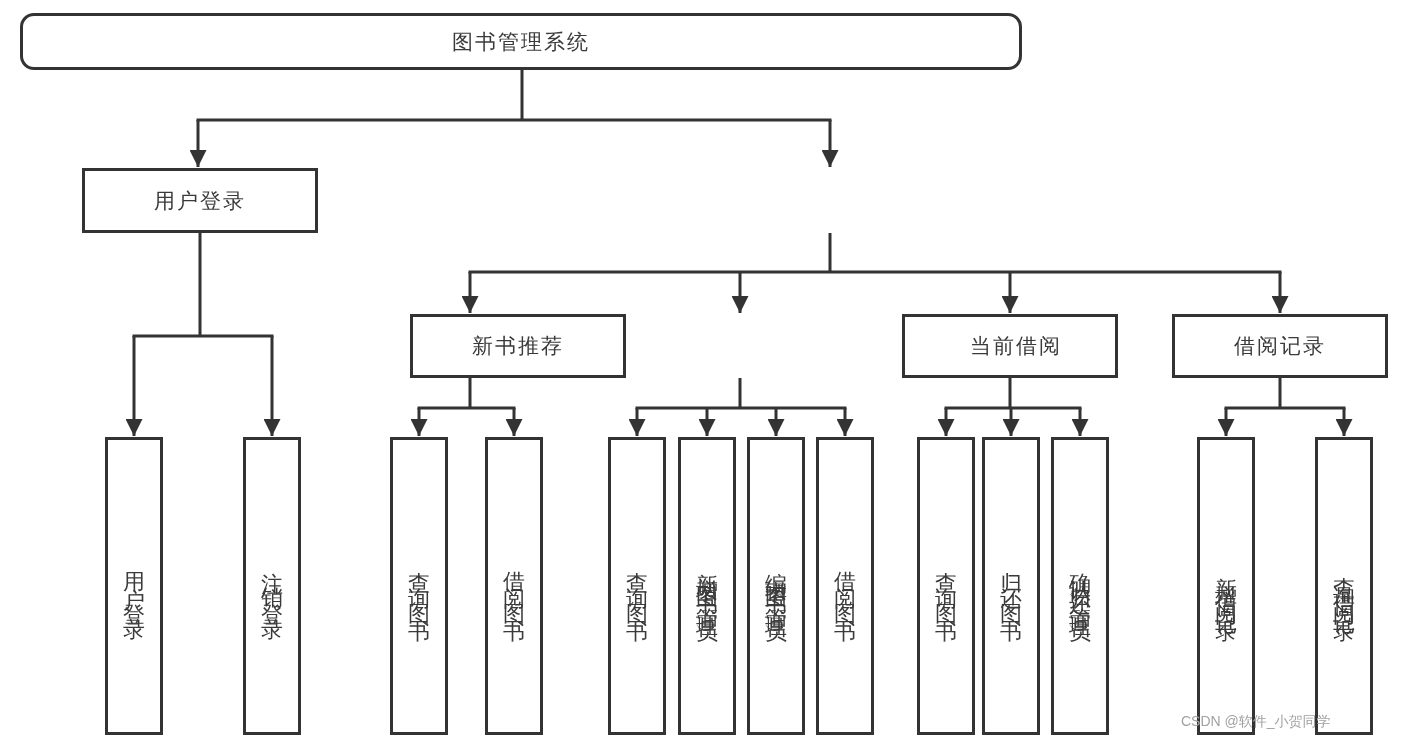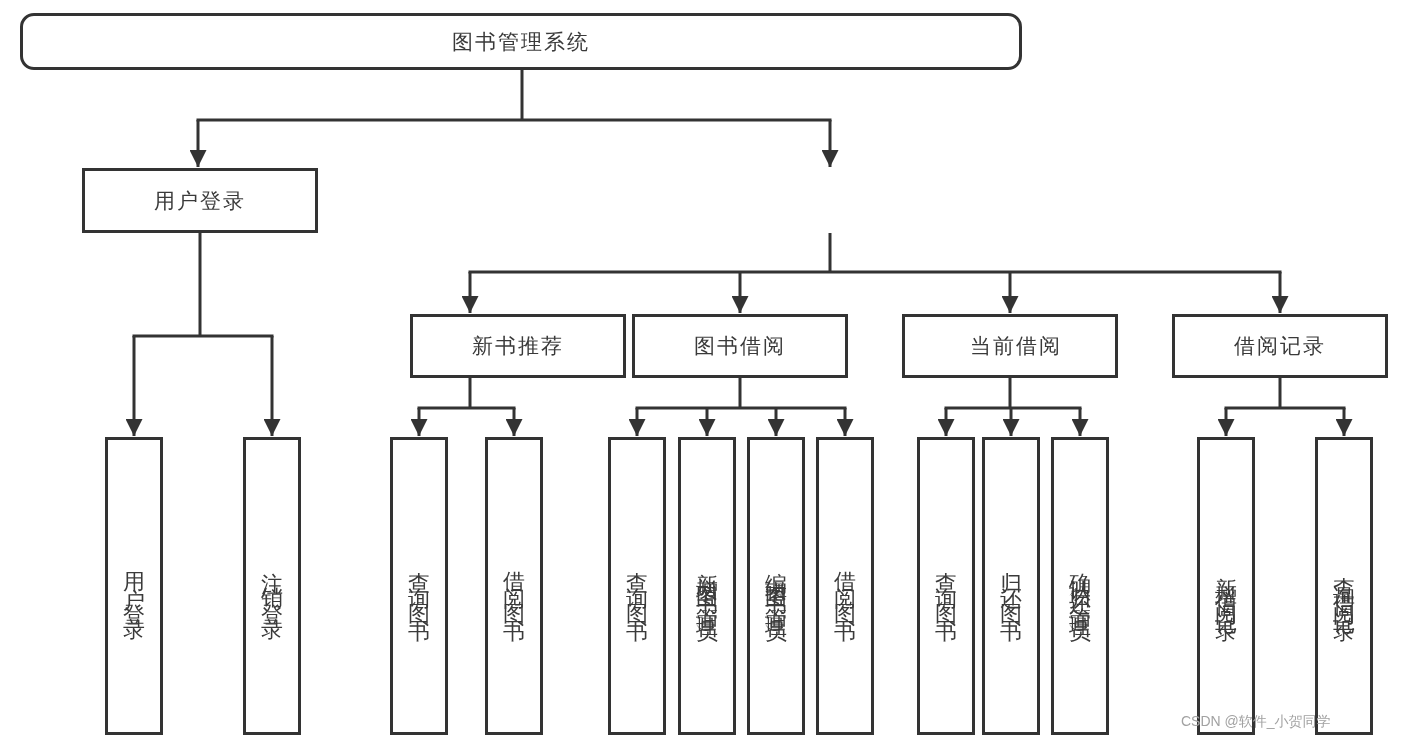--- a/index.html
+++ b/index.html
@@ -131,21 +131,20 @@
       <line x1="1226" y1="408" x2="1226" y2="436" marker-end="url(#ah)"></line>
       <line x1="1344" y1="408" x2="1344" y2="436" marker-end="url(#ah)"></line>
     </g>
   </svg>
 
   <div class="box hbox n-root">图书管理系统</div>
 
   <div class="box hbox n-login-grp">用户登录</div>
 
   <div class="box hbox lvl3 n-newbook">新书推荐</div>
-  <div class="box hbox lvl3 n-borrowing">图书借阅</div>
   <div class="box hbox lvl3 n-current">当前借阅</div>
   <div class="box hbox lvl3 n-records">借阅记录</div>
 
   <div class="box vbox sp-wide leaf n-user-login">用户登录</div>
   <div class="box vbox sp-wide leaf n-logout">注销登录</div>
 
   <div class="box vbox sp-wide leaf n-nb-query">查询图书</div>
   <div class="box vbox sp-wide leaf n-nb-borrow">借阅图书</div>
 
   <div class="box vbox sp-wide leaf n-bb-query">查询图书</div>

